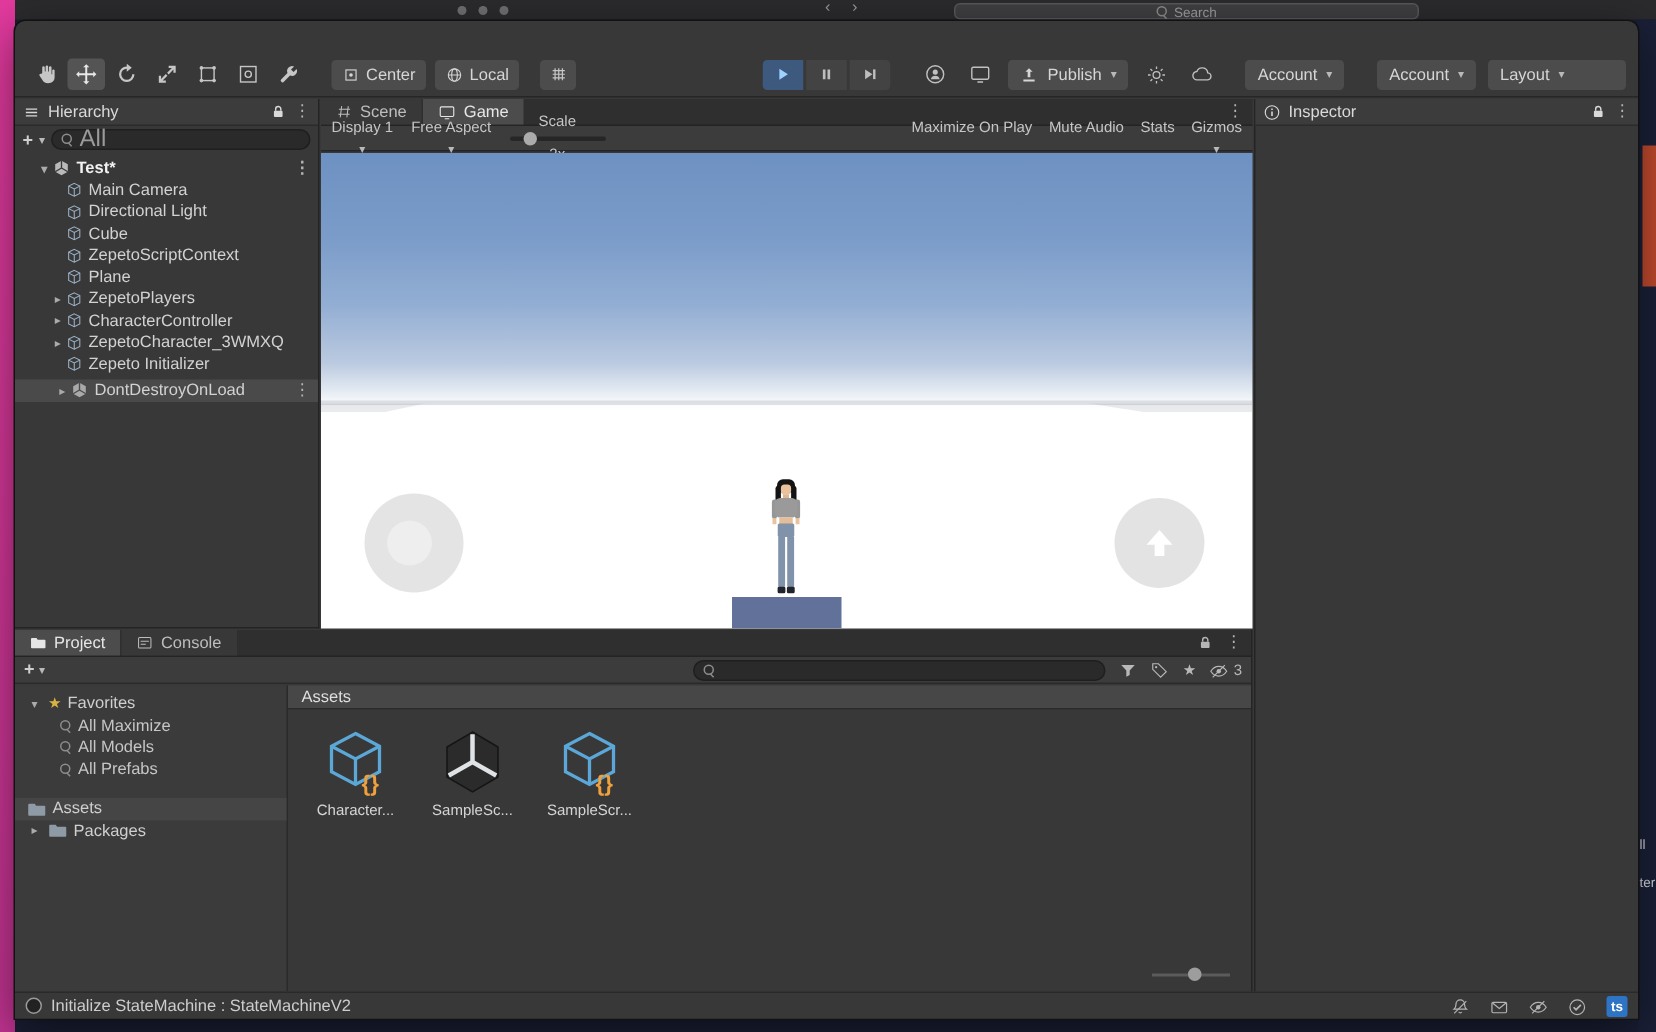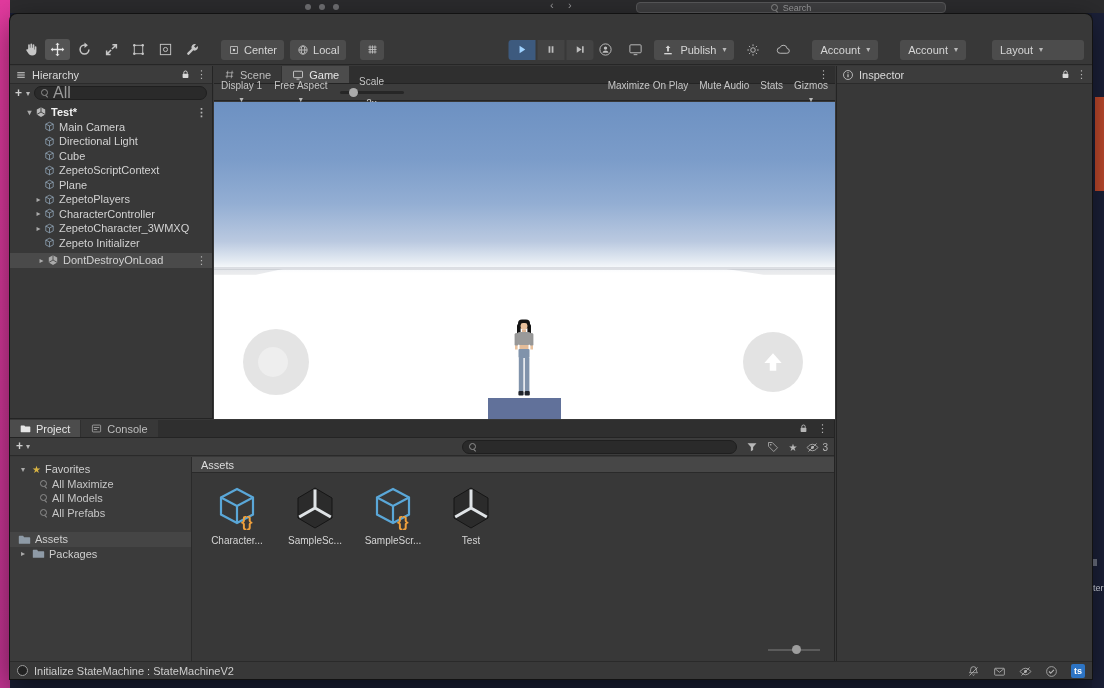--- a/index.html
+++ b/index.html
@@ -55,21 +55,21 @@
   .snap-btn { width:24px; height:20px; justify-content:center; margin-left:14px; background:#4c4c4c; border-radius:3px; }
   .play-group { position:absolute; left:50%; transform:translateX(-50%); display:flex; gap:2px; }
   .play-btn { width:27px; height:20px; background:#434343; justify-content:center; color:#bdbdbd; }
   .play-btn:first-child { border-radius:3px 0 0 3px; }
   .play-btn:last-child { border-radius:0 3px 3px 0; }
   .play-btn.active { background:#3d5a7e; color:#9fd2ff; }
   .tb-right { position:absolute; right:8px; display:flex; align-items:center; gap:8px; }
   .tb-icon { width:22px; height:20px; justify-content:center; color:#c0c0c0; }
   .dropdown { height:20px; background:#4c4c4c; border-radius:3px; padding:0 8px; font-size:11px; gap:6px; color:#d6d6d6; }
   .caret { font-size:8px; color:#b9b9b9; }
-  .dd-layers { margin-left:14px; } .dd-layout { margin-left:18px; width:92px; justify-content:flex-start; }
+  .dd-layers { margin-left:14px; } .dd-layout { width:92px; justify-content:flex-start; }
 
   .workspace { position:absolute; left:0; top:52px; width:100%; height:595px; }
 
   
   .phead { height:18px; background:#3c3c3c; border-bottom:1px solid #2b2b2b; display:flex; align-items:center;
     padding:0 5px; gap:5px; font-size:11px; color:#d9d9d9; }
   .kebab { font-size:11px; color:#b5b5b5; line-height:1; }
   .spacer { flex:1; }
   .tabstrip { height:18px; background:#2f2f2f; border-bottom:1px solid #242424; display:flex; align-items:stretch; }
   .tab { padding:0 10px; display:flex; align-items:center; gap:5px; font-size:11px; color:#bdbdbd; background:#383838; margin-right:1px; }
@@ -651,27 +651,20 @@
             <div class="asset">
               <svg width="48" height="48" viewBox="0 0 48 48">
                 <g fill="none" stroke="#5aa7d8" stroke-width="2.2">
                     <path d="M24 5l16 8.5v17L24 39 8 30.5v-17z"></path>
                     <path d="M8 13.5L24 22l16-8.5M24 22v17"></path>
                   </g>
                 <text x="28" y="43" font-size="15" font-weight="bold" fill="#f0a03c" font-family="Liberation Sans, sans-serif">{}</text>
               </svg>
               <span class="asset-label">SampleScr...</span>
             </div>
-            <div class="asset">
-              <svg width="48" height="48" viewBox="0 0 48 48">
-                <path d="M24 4l17 10v20L24 44 7 34V14z" fill="#2b2b2b" stroke="#151515"></path>
-                <path d="M24 24V5.5M24 24L8.2 33M24 24l15.8 9" stroke="#dfe3e6" stroke-width="3" fill="none"></path>
-              </svg>
-              <span class="asset-label">Test</span>
-            </div>
           </div>
           <div class="zoom-slider">
             <div class="zoom-track"></div>
             <div class="zoom-knob"></div>
           </div>
         </div>
       </div>
     </div>
   </div>
 

